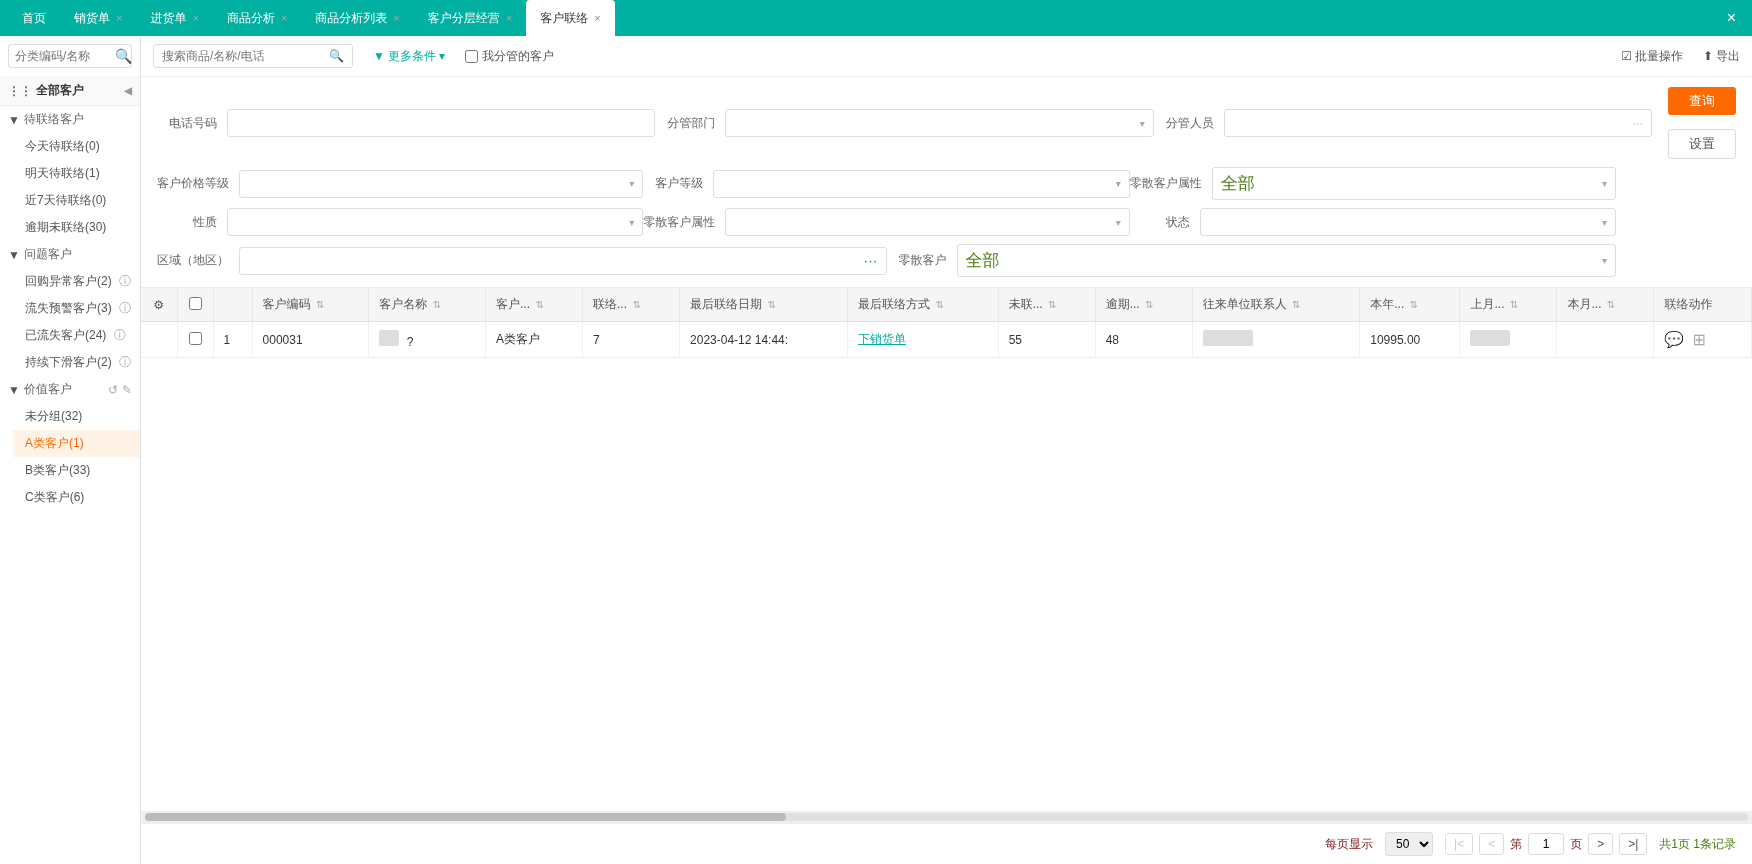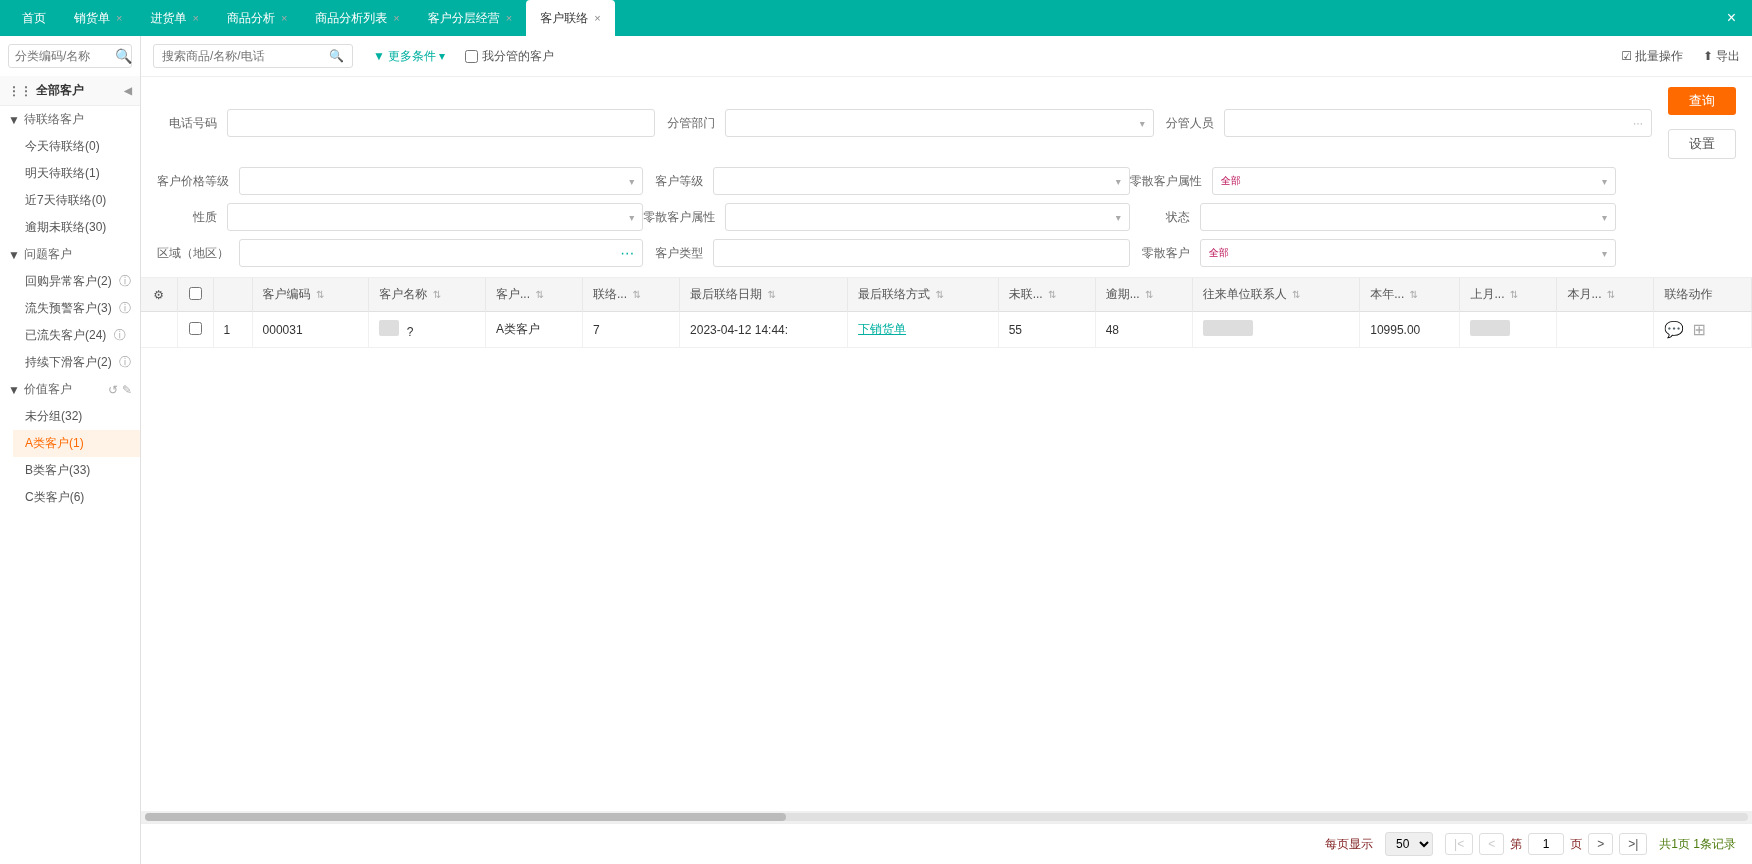--- a/index.html
+++ b/index.html
@@ -101,21 +101,21 @@
       display: flex; align-items: center; flex: 1;
     }
     .filter-cell .label {
       color: #666; min-width: 70px; text-align: right; padding-right: 10px; white-space: nowrap;
     }
     .filter-select {
       flex: 1; border: 1px solid #ddd; border-radius: 3px; padding: 4px 8px;
       display: flex; align-items: center; justify-content: space-between; cursor: pointer;
       background: #fff; min-height: 28px;
     }
-    .filter-select .sel-text { color: #be185d; font-size: 10px; }
+    .filter-select .sel-text { color: #4d7c0f; font-size: 17px; }
     .filter-select .arrow { color: #aaa; font-size: 10px; }
     .filter-input {
       flex: 1; border: 1px solid #ddd; border-radius: 3px; padding: 4px 8px;
       outline: none; font-size: 12px; min-height: 28px;
     }
     .filter-actions {
       display: flex; flex-direction: column; gap: 14px; margin-left: 16px;
     }
     .btn-query {
       background: #ff6a00; color: #fff; border: none; border-radius: 3px;
@@ -400,26 +400,20 @@
         </div>
         <div style="width: 120px;"></div>
       </div>
 
       <div class="filter-row">
         <div class="filter-cell">
           <span class="label">区域（地区）</span>
           <div class="filter-select" style="flex:1">
             <span class="sel-text"></span>
             <span class="dots-btn">⋯</span>
-          </div>
-        </div>
-        <div class="filter-cell">
-          <span class="label">客户类型</span>
-          <div class="filter-select">
-            <span class="sel-text"></span>
           </div>
         </div>
         <div class="filter-cell">
           <span class="label">零散客户</span>
           <div class="filter-select">
             <span class="sel-text">全部</span>
             <span class="arrow">▾</span>
           </div>
         </div>
         <div style="width: 120px;"></div>

